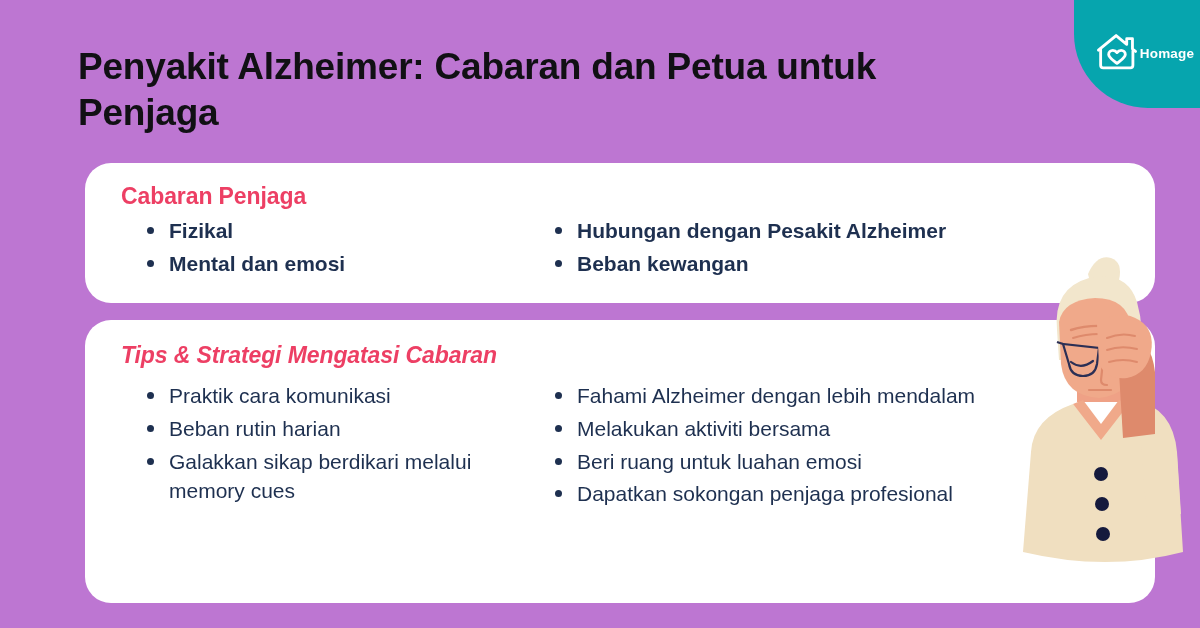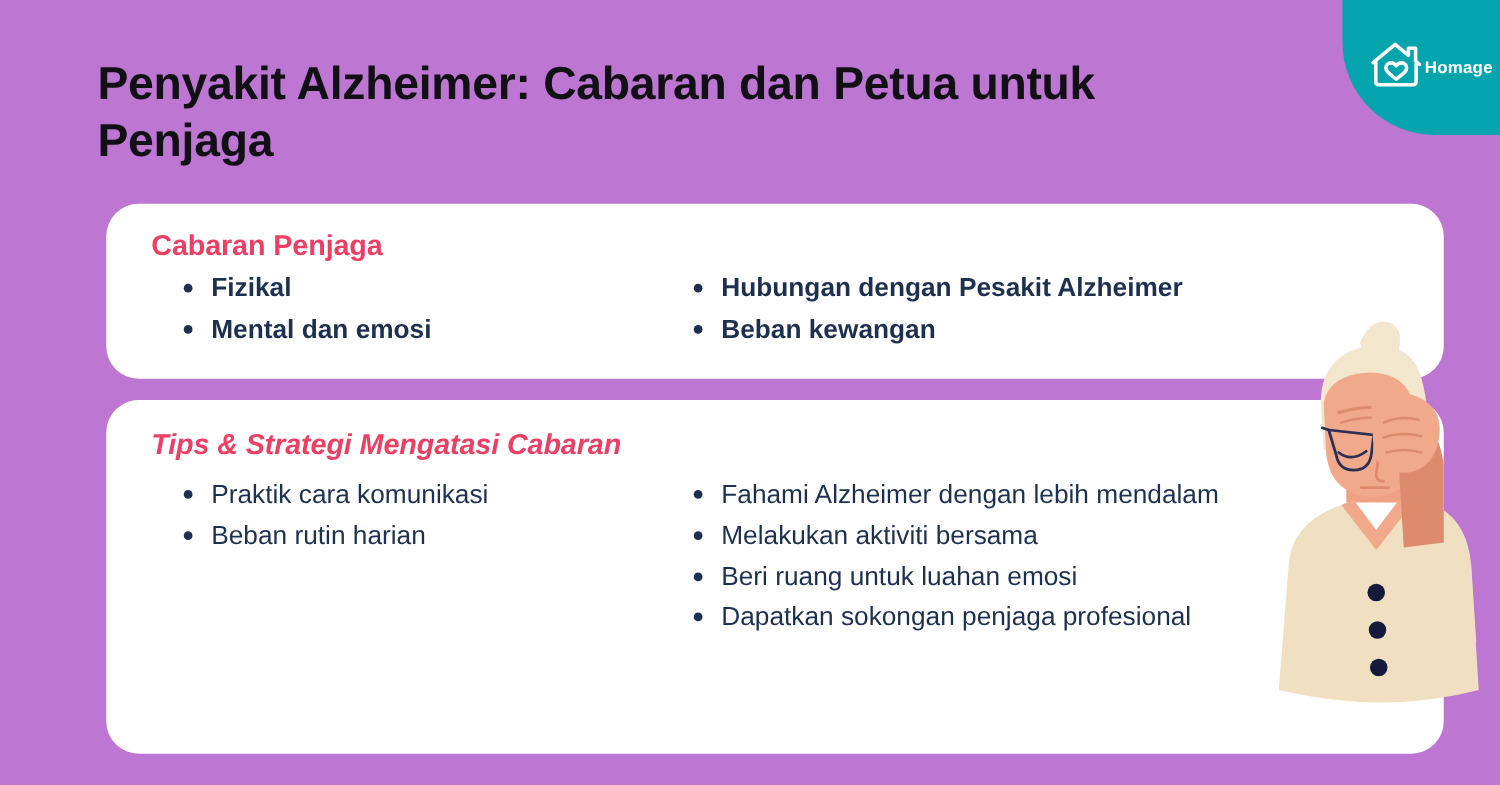--- a/index.html
+++ b/index.html
@@ -144,20 +144,21 @@
   </div>
 </section>
 
 <section class="card" id="card-tips">
   <h2 class="card-heading">Tips &amp; Strategi Mengatasi Cabaran</h2>
   <div class="cols">
     <div class="col-left">
       <ul class="bullets">
         <li>Praktik cara komunikasi</li>
         <li>Beban rutin harian</li>
+        <li>Galakkan sikap berdikari melalui memory cues</li>
       </ul>
     </div>
     <div class="col-right">
       <ul class="bullets">
         <li>Fahami Alzheimer dengan lebih mendalam</li>
         <li>Melakukan aktiviti bersama</li>
         <li>Beri ruang untuk luahan emosi</li>
         <li>Dapatkan sokongan penjaga profesional</li>
       </ul>
     </div>

